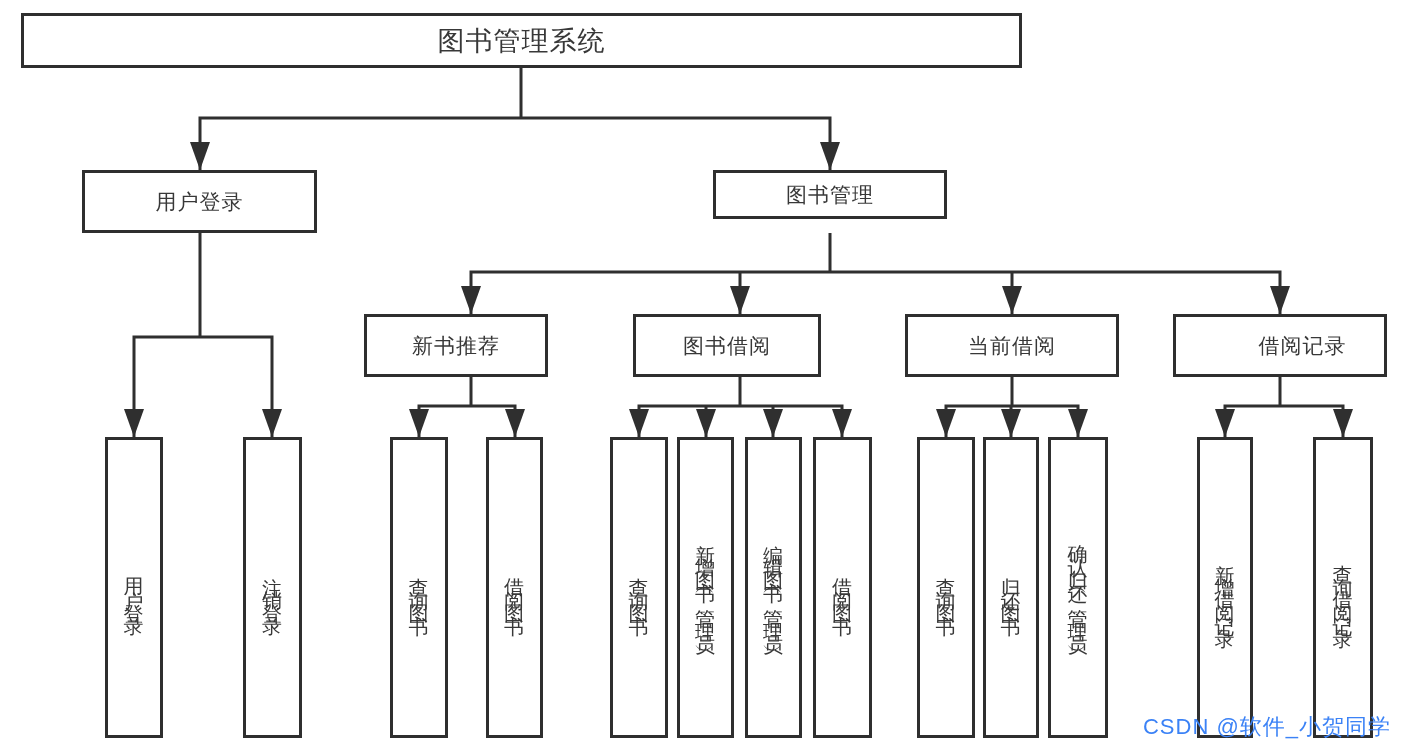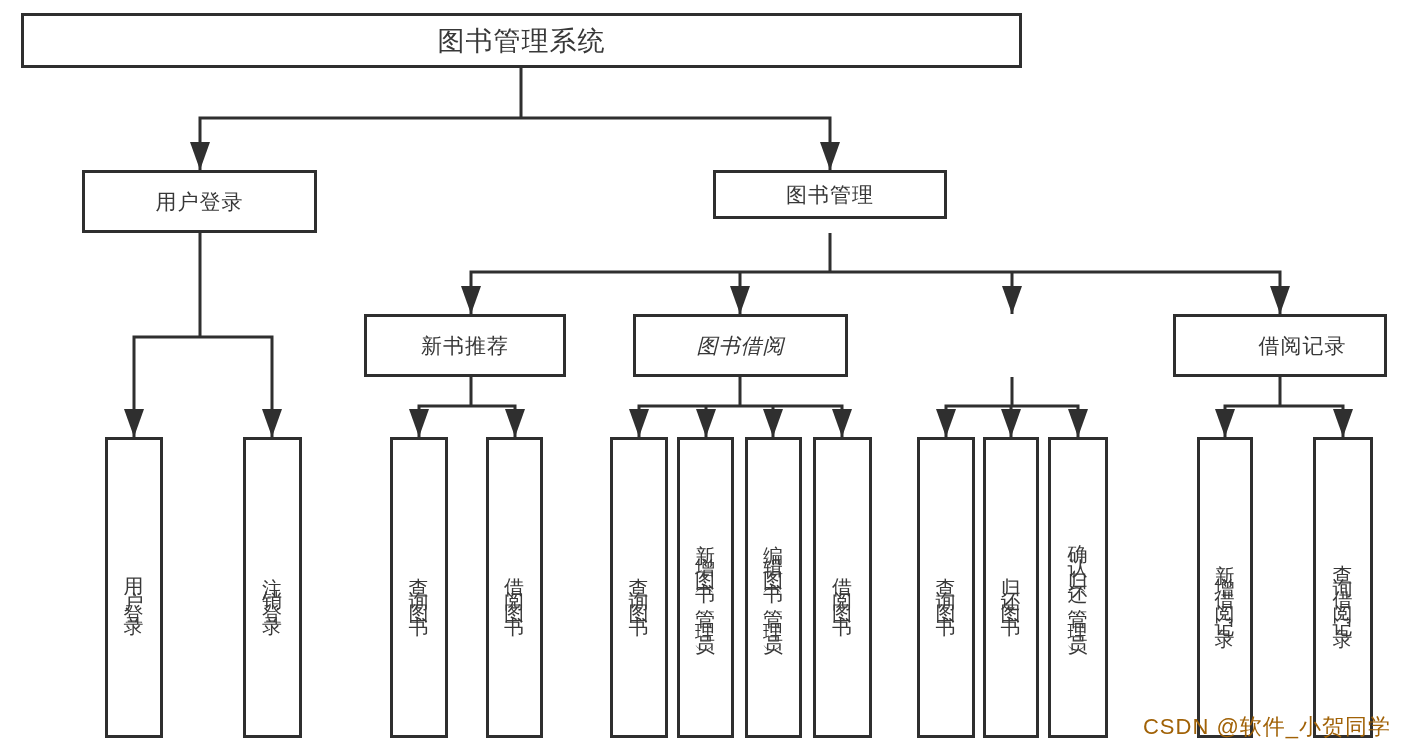--- a/index.html
+++ b/index.html
@@ -30,21 +30,21 @@
     letter-spacing:13px;
     line-height:1;
     color:#383838;
     white-space:nowrap;
   }
   .watermark{
     position:absolute;
     right:14px;
     bottom:5px;
     font-size:22px;
-    color:#a16207;
+    color:#3b82f6;
     letter-spacing:1px;
     white-space:nowrap;
   }
 </style>
 </head>
 <body>
 
 <div class="canvas">
 
   <svg class="connectors" width="1405" height="747" viewBox="0 0 1405 747" fill="none" stroke="#2f2f2f" stroke-width="3">
@@ -90,25 +90,28 @@
     <span class="h-label root-label">图书管理系统</span>
   </div>
 
   <div class="node" style="left:82px;top:170px;width:235px;height:63px;">
     <span class="h-label">用户登录</span>
   </div>
   <div class="node" style="left:713px;top:170px;width:234px;height:49px;">
     <span class="h-label">图书管理</span>
   </div>
 
-  <div class="node" style="left:364px;top:314px;width:202px;height:63px;">
+  <div class="node" style="left:364px;top:314px;width:184px;height:63px;">
     <span class="h-label">新书推荐</span>
   </div>
-  <div class="node" style="left:633px;top:314px;width:215px;height:63px;font-style:italic;">
+  <div class="node" style="left:633px;top:314px;width:188px;height:63px;">
     <span class="h-label">图书借阅</span>
+  </div>
+  <div class="node" style="left:905px;top:314px;width:214px;height:63px;">
+    <span class="h-label">当前借阅</span>
   </div>
   <div class="node" style="left:1173px;top:314px;width:214px;height:63px;padding-left:45px;">
     <span class="h-label">借阅记录</span>
   </div>
 
   <div class="node leaf" style="left:105px;top:437px;width:58px;height:301px;">
     <span class="v-label">用户登录</span>
   </div>
   <div class="node leaf" style="left:243px;top:437px;width:59px;height:301px;">
     <span class="v-label">注销登录</span>

